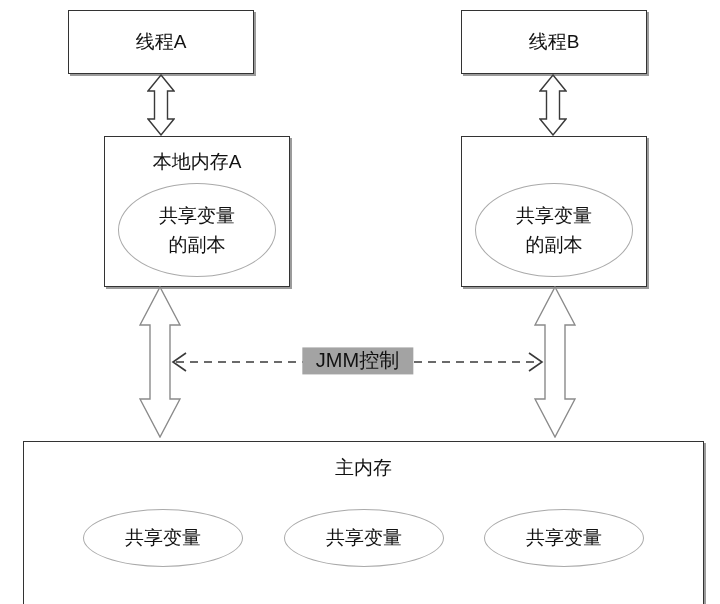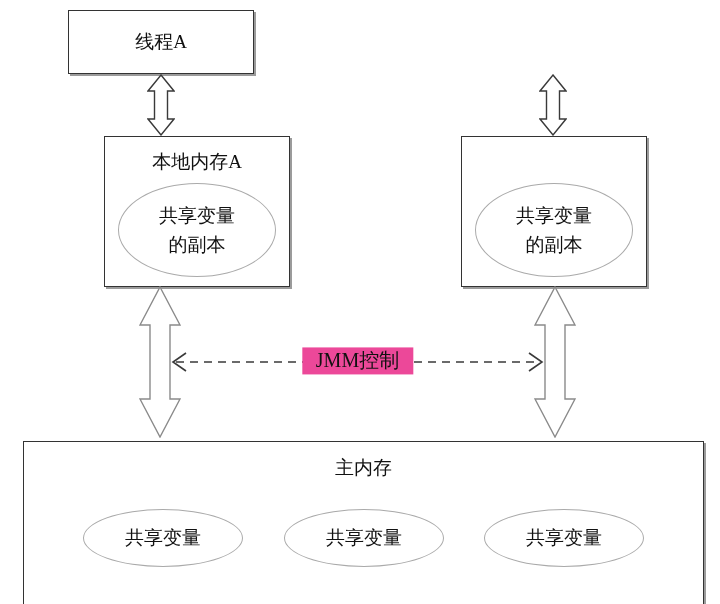--- a/index.html
+++ b/index.html
@@ -10,21 +10,21 @@
     --arrow-long:#8a8a8a;
     --dash-color:#3a3a3a;
     --text-color:#111111;
     --bg:#ffffff;
   }
   html,body{margin:0;padding:0;background:var(--bg);}
   .stage{
     position:relative;
     width:720px;height:604px;
     background:var(--bg);
-    font-family:Liberation Serif, serif;
+    font-family:Liberation Sans, sans-serif;
     color:var(--text-color);
     overflow:hidden;
   }
   .box{
     position:absolute;
     background:#ffffff;
     border:1px solid var(--box-border);
     box-shadow:2px 2px 0 var(--box-shadow);
     box-sizing:border-box;
   }
@@ -74,35 +74,38 @@
   .jmm-wrap{
     position:absolute;
     left:170px;top:348px;
     width:375px;height:28px;
   }
   .jmm-wrap svg{position:absolute;left:0;top:0;}
   .jmm-label{
     position:absolute;
     left:50%;top:50%;
     transform:translate(-50%,-54%);
-    background:#ec4899;
+    background:#a3a3a3;
     padding:0 14px;
     font-size:20px;
     white-space:nowrap;
   }
 </style>
 </head>
 <body>
 
 <div class="stage">
 
   <div class="box thread-box" style="left:68px;top:10px;">
     <span>线程A</span>
   </div>
 
+  <div class="box thread-box" style="left:461px;top:10px;">
+    <span>线程B</span>
+  </div>
 
   <svg class="arrow" style="left:147px;top:74px;" width="28" height="62" viewBox="0 0 28 62">
     <polygon points="14,1 27,17 20.5,17 20.5,45 27,45 14,61 1,45 7.5,45 7.5,17 1,17" fill="#ffffff" stroke="var(--arrow-small)" stroke-width="1.4"></polygon>
   </svg>
 
   <svg class="arrow" style="left:539px;top:74px;" width="28" height="62" viewBox="0 0 28 62">
     <polygon points="14,1 27,17 20.5,17 20.5,45 27,45 14,61 1,45 7.5,45 7.5,17 1,17" fill="#ffffff" stroke="var(--arrow-small)" stroke-width="1.4"></polygon>
   </svg>
 
   <div class="box local-box" style="left:68px;top:136px;margin-left:36px;">

